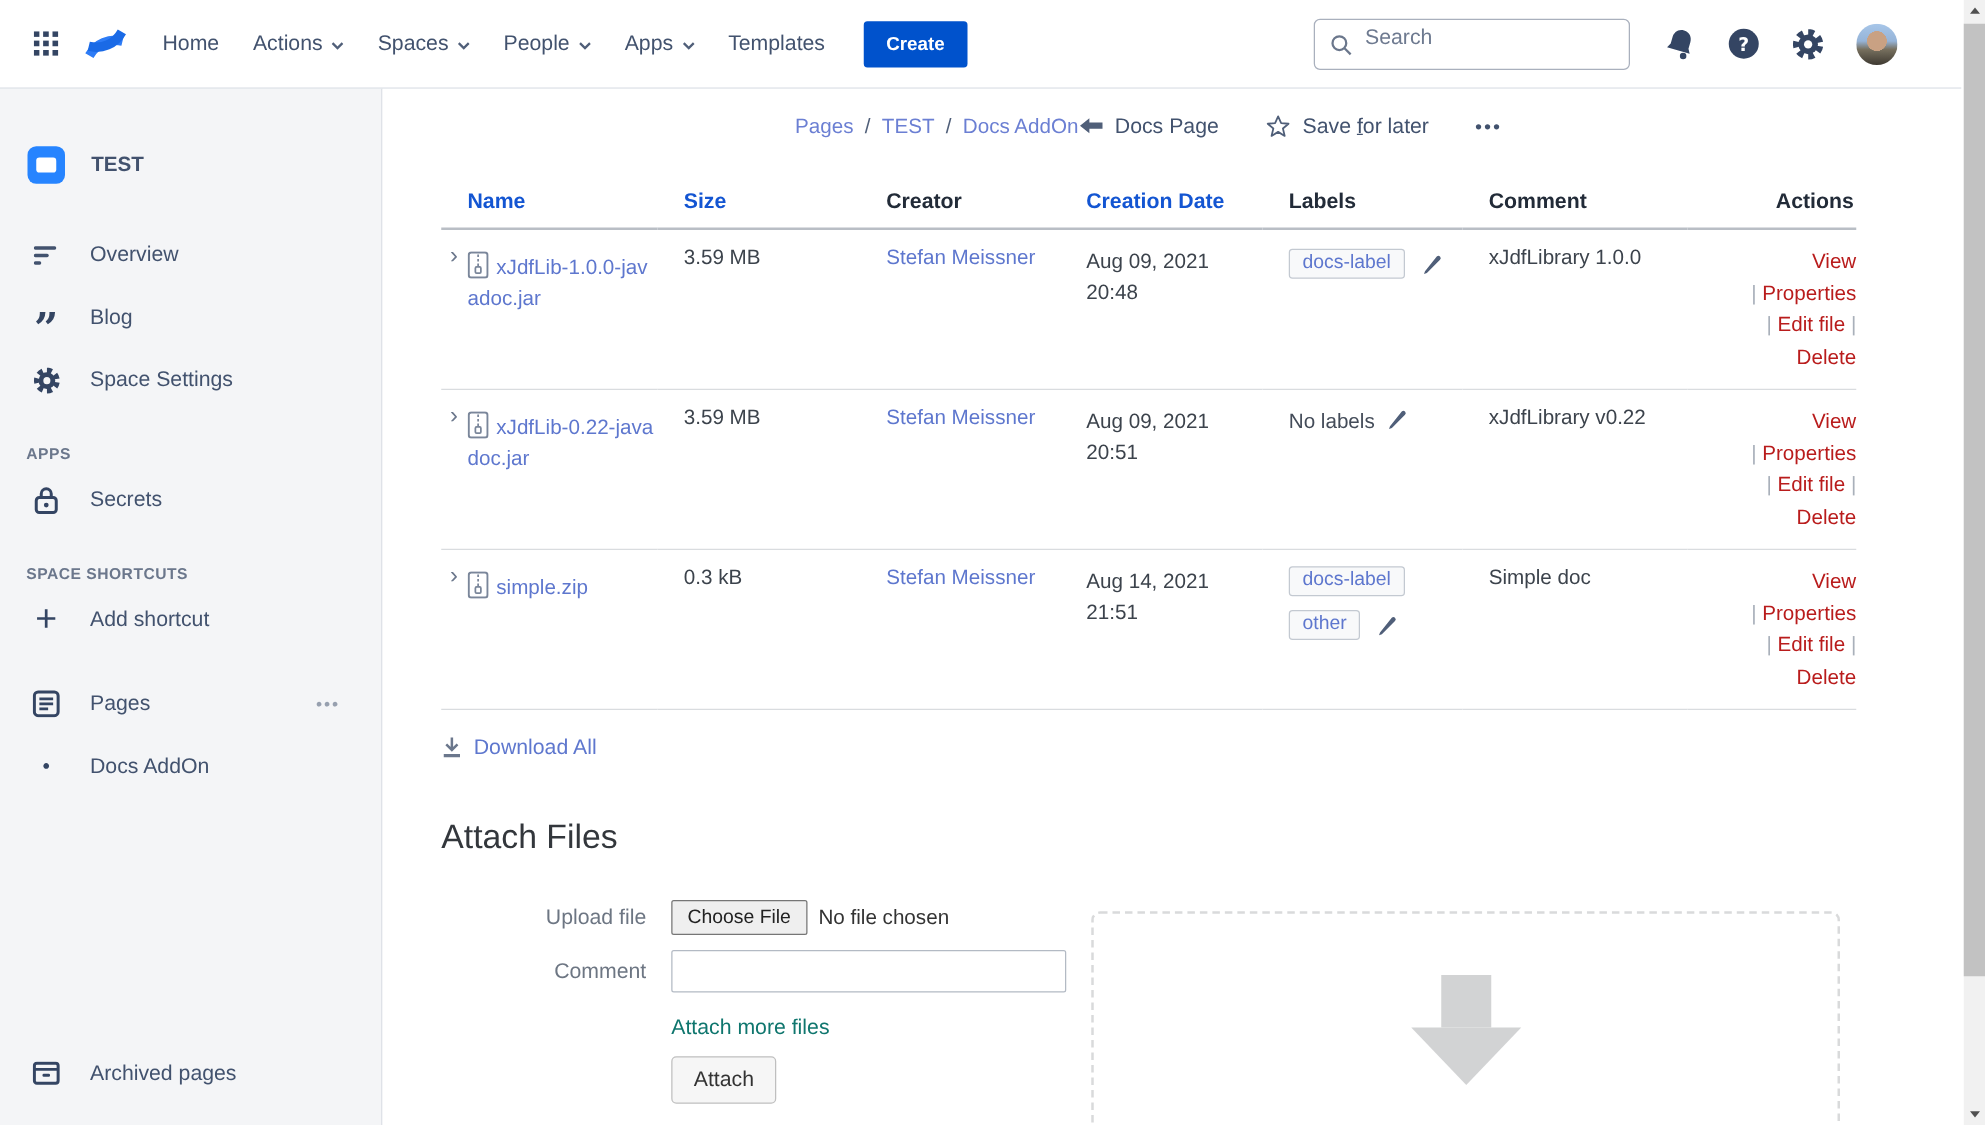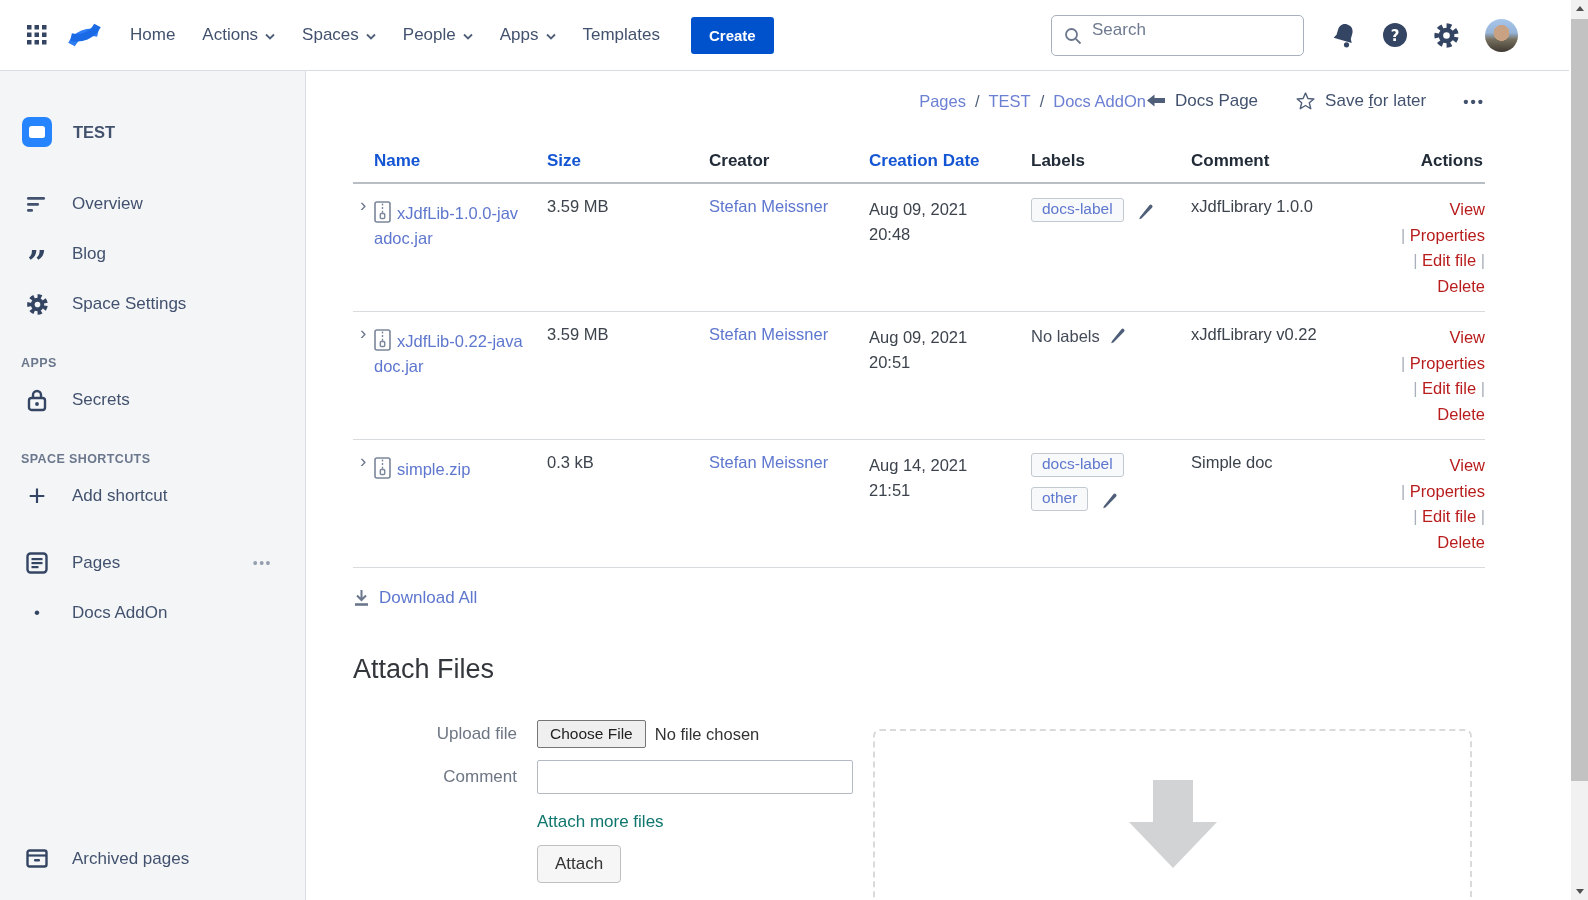--- a/index.html
+++ b/index.html
@@ -49,21 +49,21 @@
     line-height:10px; transform:translateY(9px); }
   .pages-item { margin-top:17px; }
   .pages-more { margin-left:auto; margin-right:33px; color:#97a0af; font-size:14px; letter-spacing:1.5px; cursor:pointer; }
   .tree-item { display:flex; align-items:center; height:50px; padding-left:24px; gap:22px;
     font-size:17px; color:#42526E; cursor:pointer; }
   .tree-bullet { width:26px; text-align:center; font-size:17px; color:#344563; }
   .archived-item { margin-top:auto; margin-bottom:16px; }
 
   
   .main { position:relative; flex:1; padding:20px 0 0 47px; background:#fff; }
-  .header-row { width:1132px; display:flex; justify-content:flex-end; align-items:center; }
+  .header-row { width:1132px; display:flex; justify-content:center; align-items:center; }
   .breadcrumb { font-size:16.5px; }
   .breadcrumb a { color:#6b7fd3; }
   .crumb-sep { color:#505f79; margin:0 9px; }
   .page-actions { display:flex; align-items:center; gap:37px; color:#42526E; font-size:17px; }
   .pg-action { display:flex; align-items:center; gap:9px; cursor:pointer; }
   .pg-more { font-size:15px; letter-spacing:2px; color:#42526E; font-weight:700; cursor:pointer; }
   .page-title { font-size:33px; font-weight:400; color:#33373c; margin-top:9px; letter-spacing:.2px; }
 
   
   .att-table { border-collapse:collapse; table-layout:fixed; width:1132px; margin-top:30px; }

